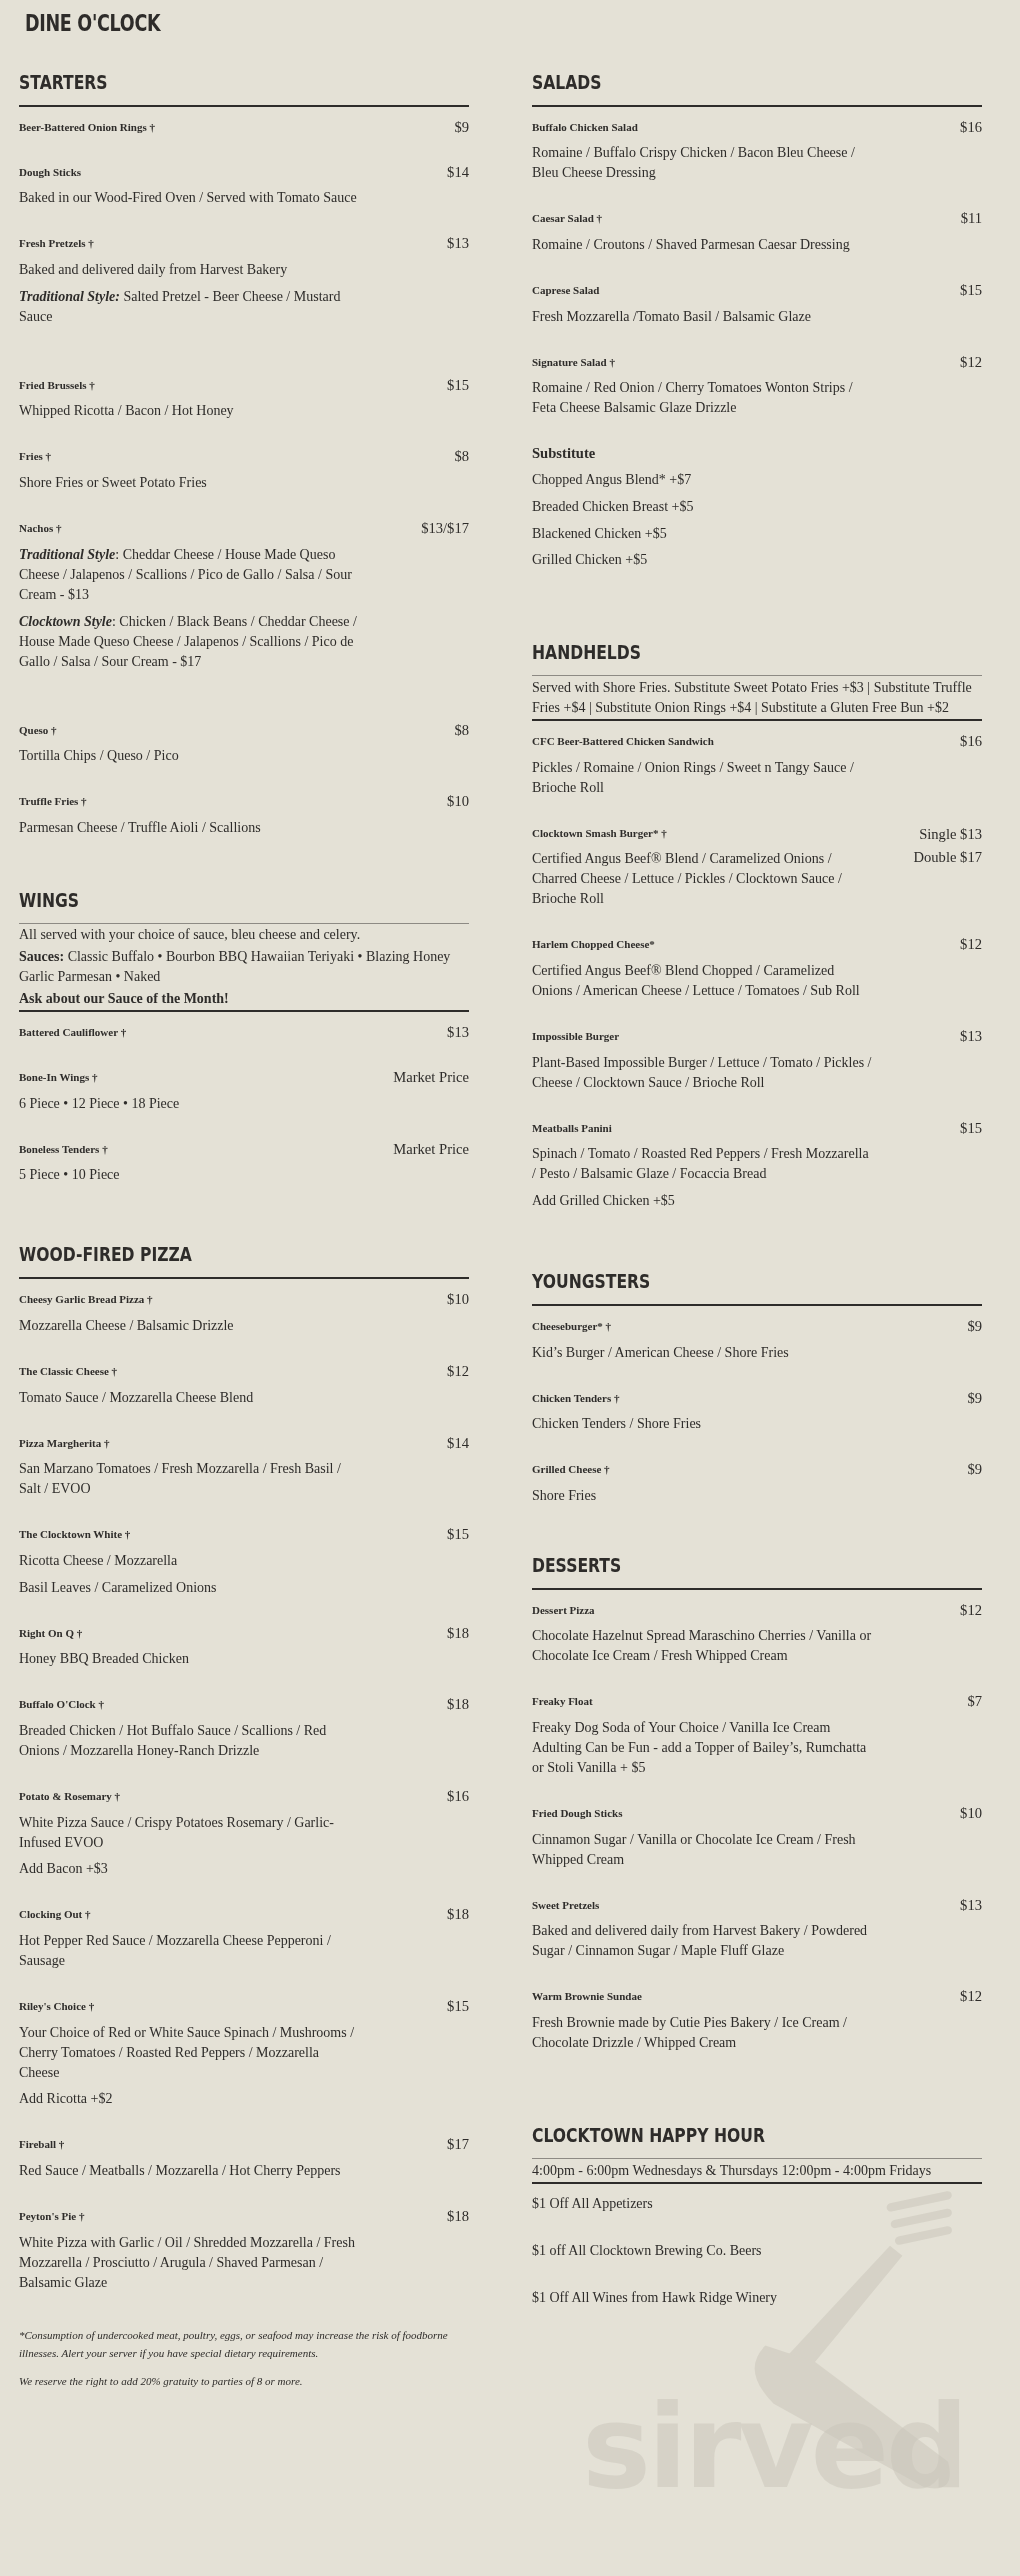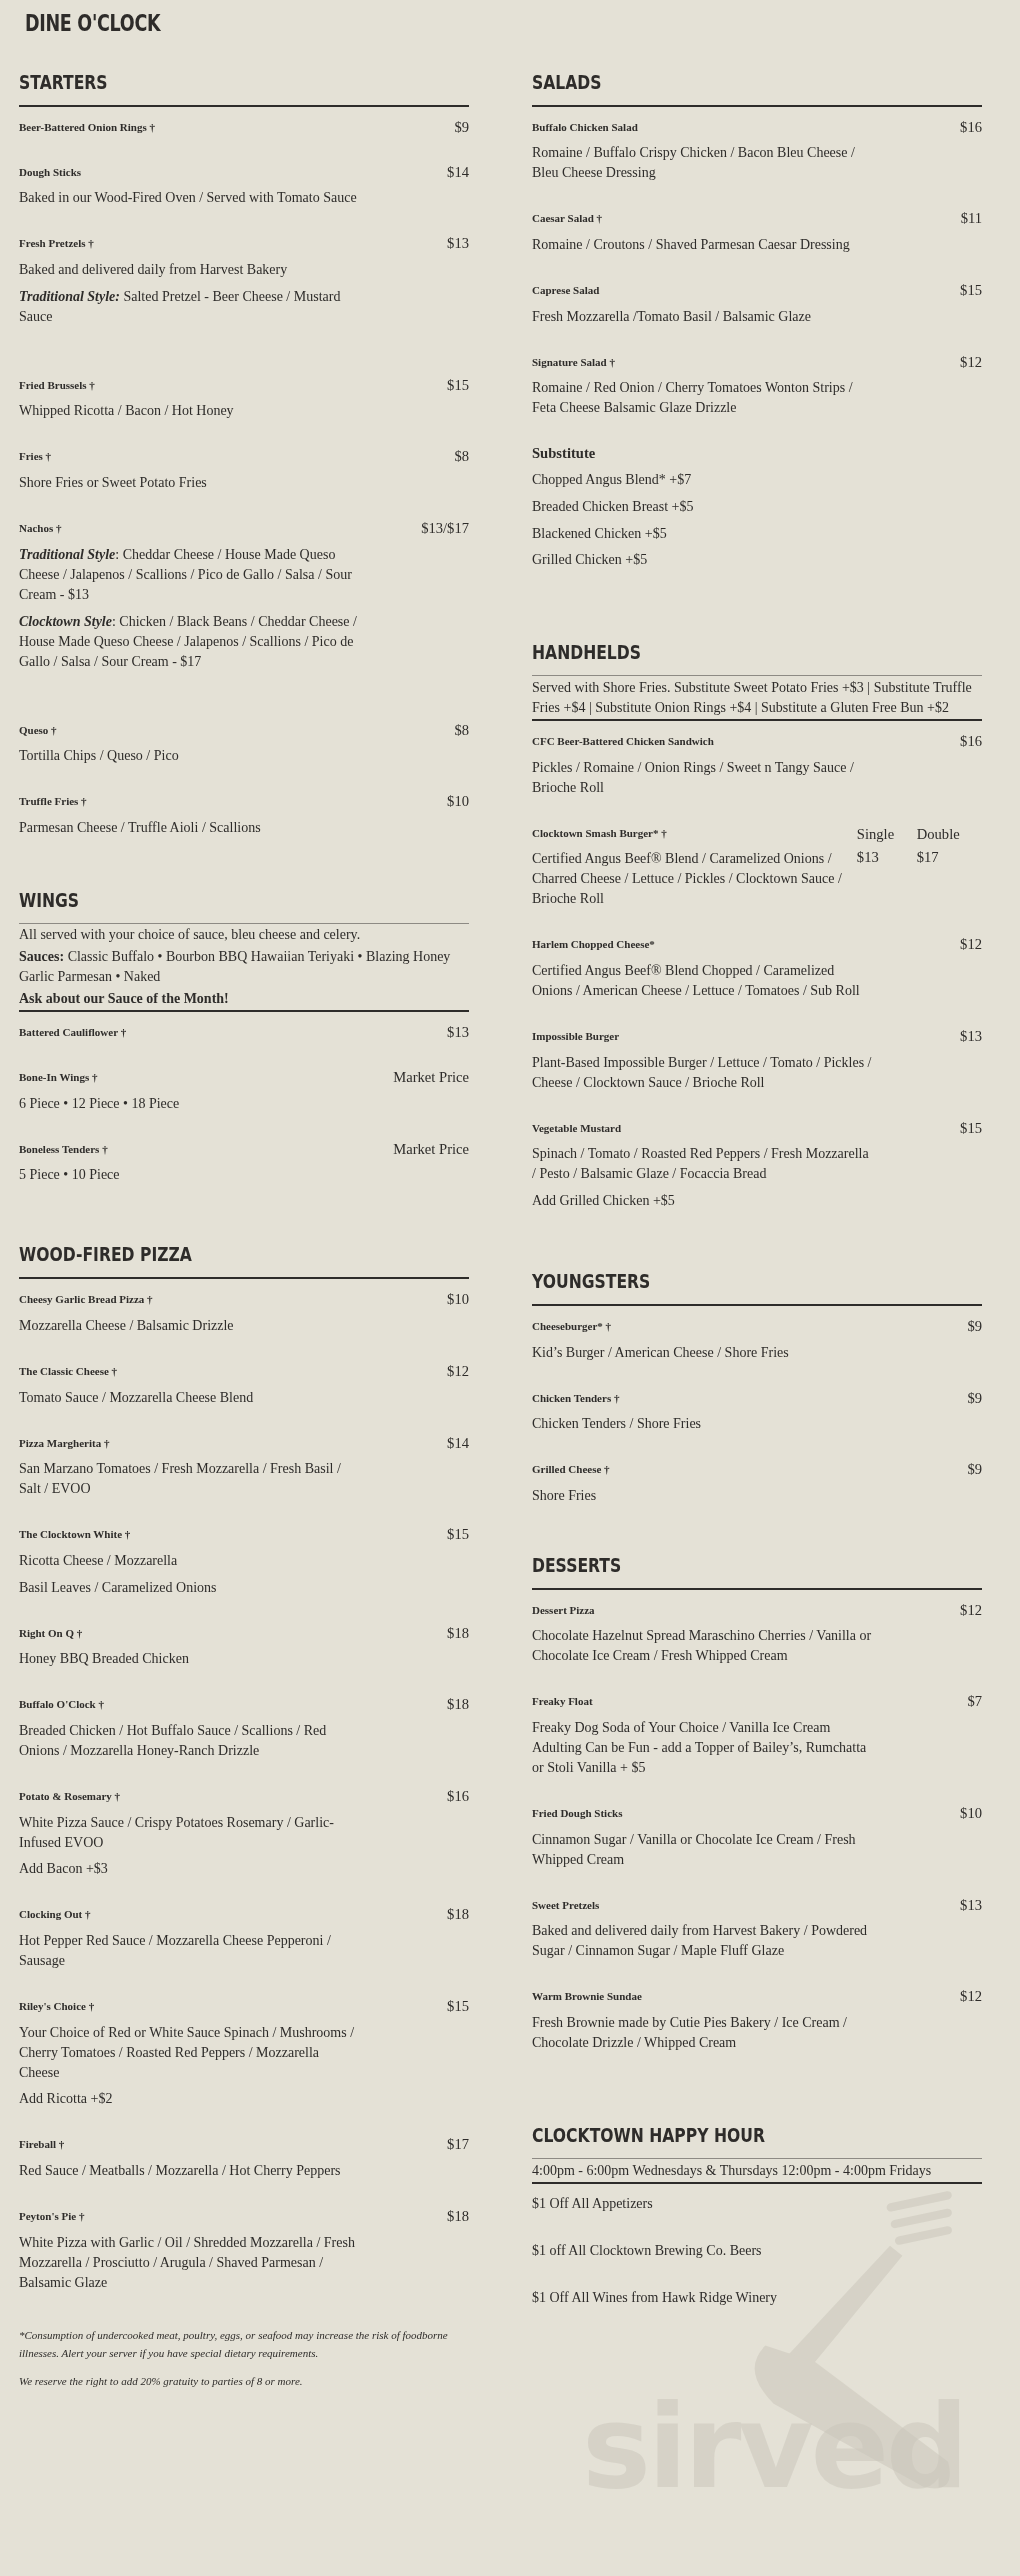--- a/index.html
+++ b/index.html
@@ -36,21 +36,21 @@
   .section-note { font-size: 14px; line-height: 20px; margin-bottom: 1.7px; }
   .section-note b { font-weight: bold; }
 
   .item { margin-bottom: 25px; }
   .item-head { display: flex; justify-content: space-between; align-items: flex-start; }
   .item-name { font-size: 11px; font-weight: bold; line-height: 20px; }
   .item-price { font-size: 14.6px; line-height: 20px; text-align: right; white-space: nowrap; }
   .item-desc { font-size: 14px; line-height: 20px; margin-top: 6.7px; max-width: 341px; }
   .item-desc i { font-weight: bold; }
   .item-desc + .item-desc { margin-top: 6.7px; }
-  .price-stack { display: flex; align-items: flex-end; }
+  .price-stack { display: flex; flex-direction: column; align-items: flex-end; }
   .price-stack span { line-height: 23px; font-size: 14.6px; }
 
   .sub-title { font-size: 14.6px; font-weight: bold; line-height: 20px; margin-bottom: 6.7px; }
   .sub-line { font-size: 14px; line-height: 20px; margin-bottom: 6.7px; }
 
   .hh-item { font-size: 14px; font-weight: normal; line-height: 20px; margin-bottom: 27px; }
 
   .footnote { font-size: 11px; font-style: italic; line-height: 18.3px; margin-top: 33px; max-width: 449px; }
   .footnote + .footnote { margin-top: 10px; }
 
@@ -331,21 +331,21 @@
     </div>
     <div class="item">
       <div class="item-head">
           <span class="item-name">Impossible Burger</span>
           <span class="item-price">$13</span>
         </div>
       <div class="item-desc">Plant-Based Impossible Burger / Lettuce / Tomato / Pickles / Cheese / Clocktown Sauce / Brioche Roll</div>
     </div>
     <div class="item">
       <div class="item-head">
-          <span class="item-name">Vegetable Mustard</span>
+          <span class="item-name">Meatballs Panini</span>
           <span class="item-price">$15</span>
         </div>
       <div class="item-desc">Spinach / Tomato / Roasted Red Peppers / Fresh Mozzarella / Pesto / Balsamic Glaze / Focaccia Bread</div>
       <div class="item-desc">Add Grilled Chicken +$5</div>
     </div>
   </section>
 
   <section class="section" style="margin-top:58px">
     <div class="section-title">YOUNGSTERS</div>
     <div class="rule"></div>

